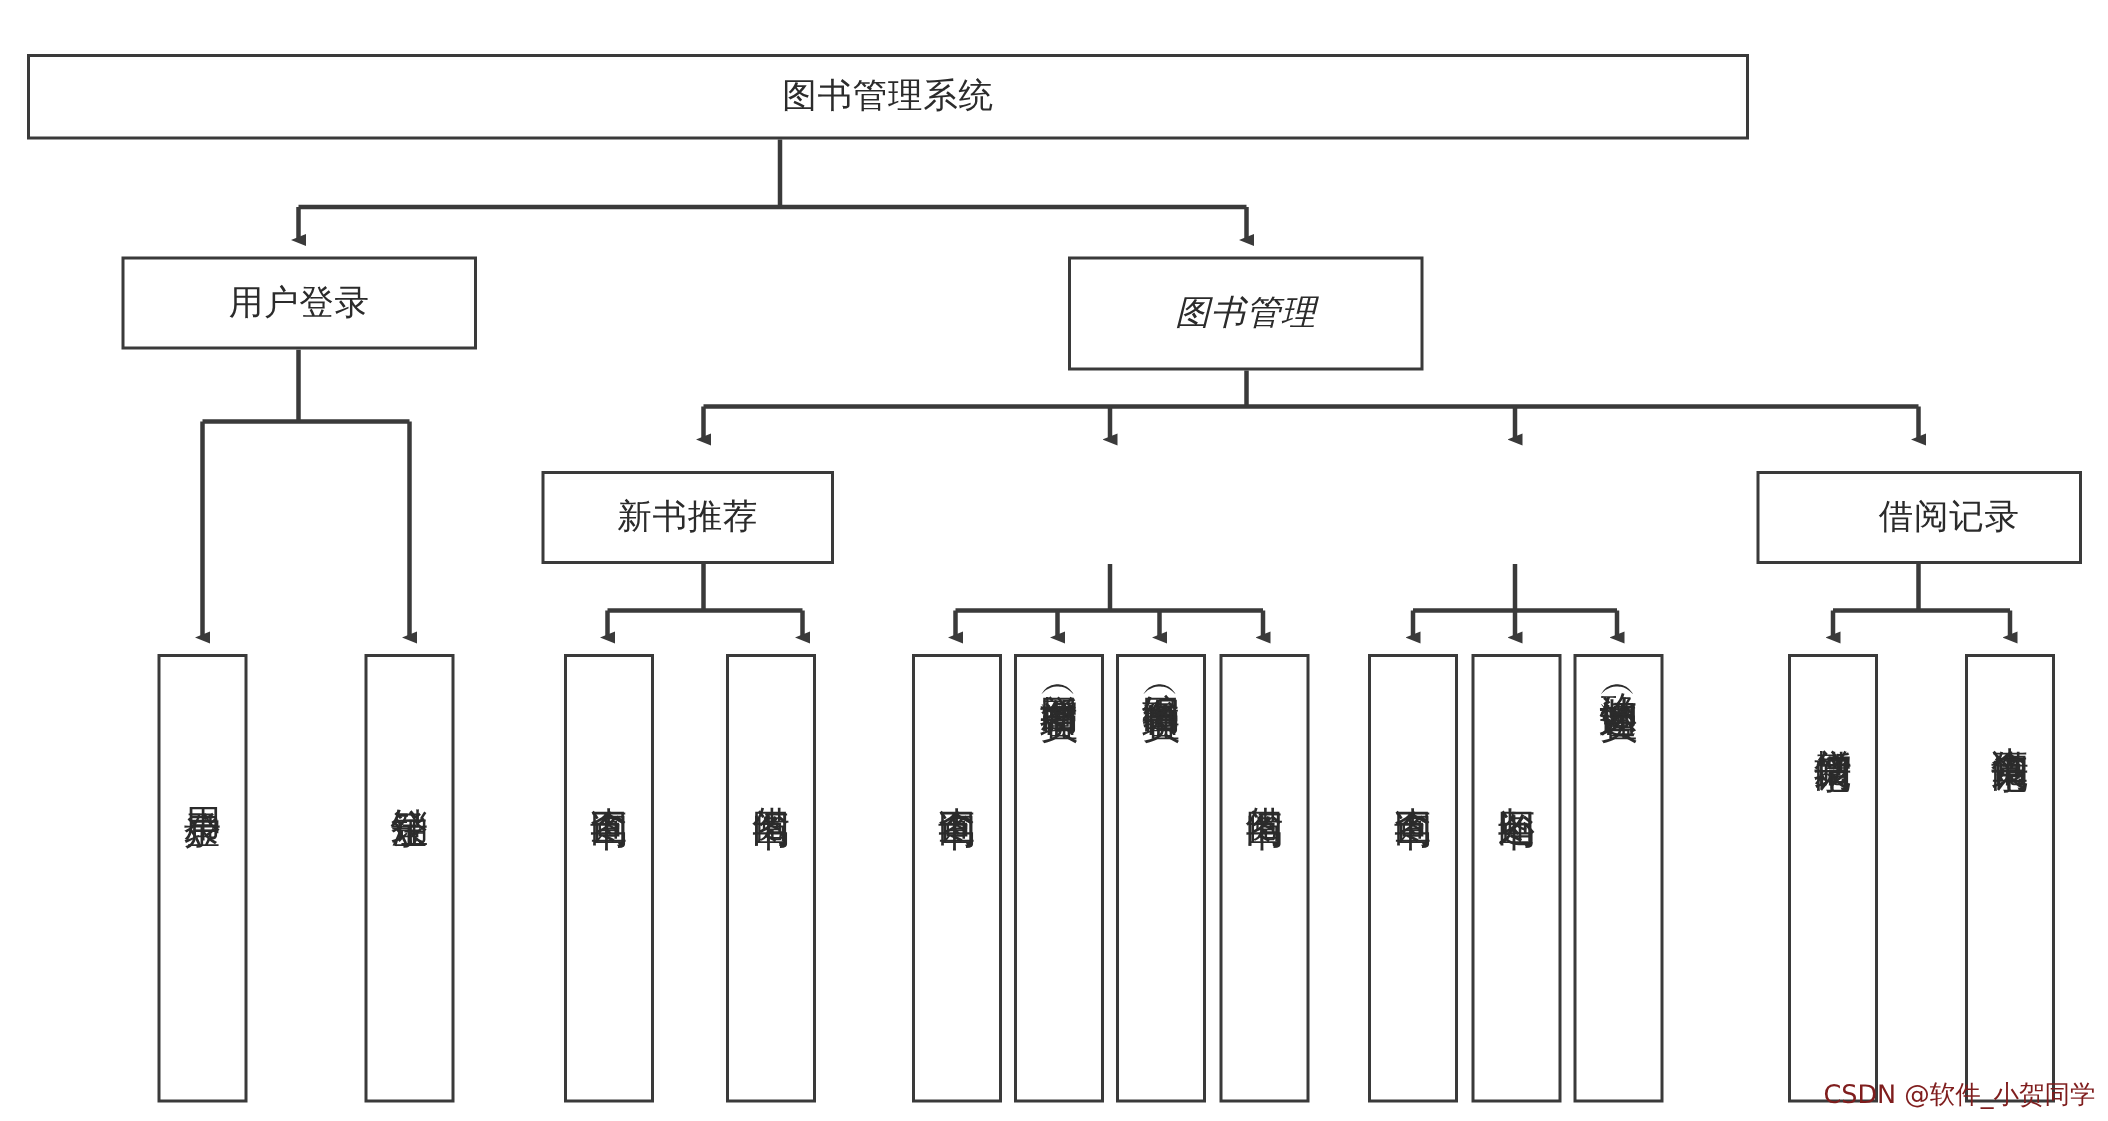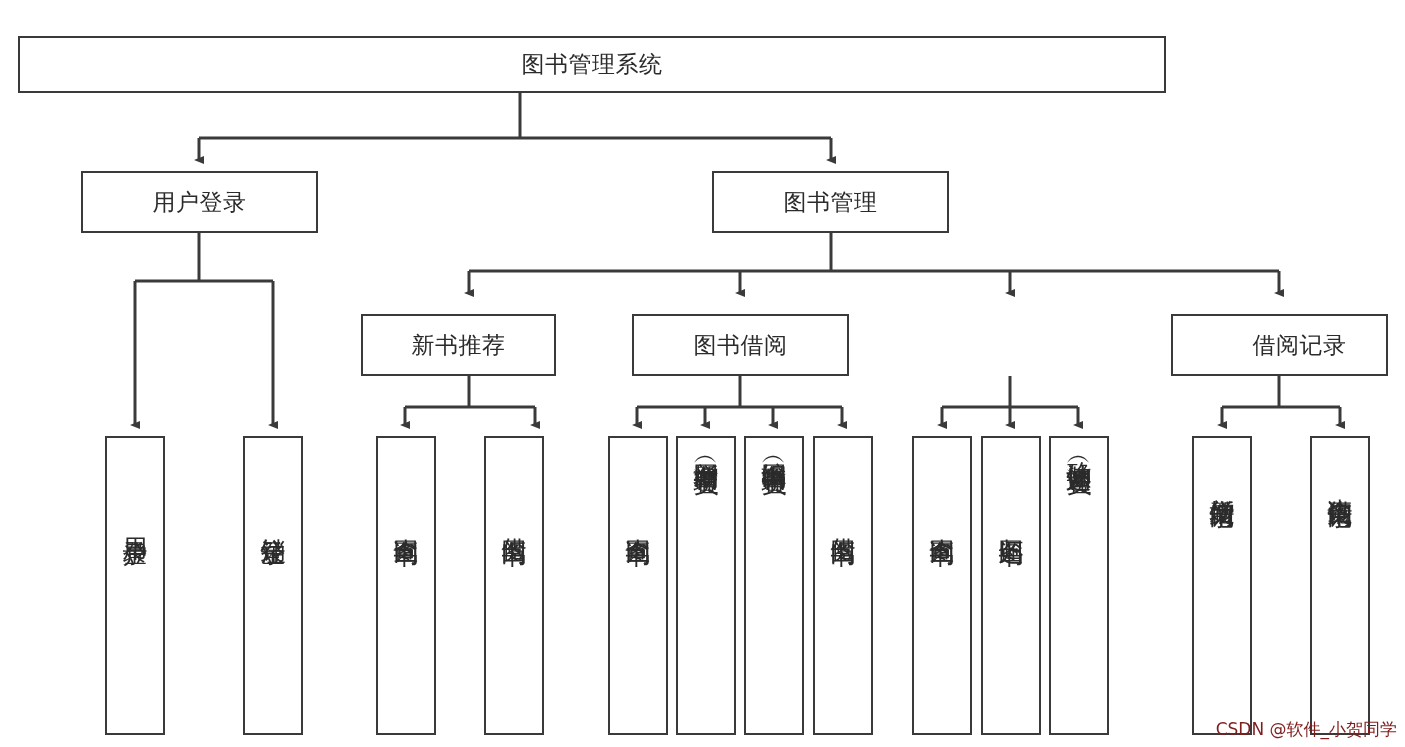--- a/index.html
+++ b/index.html
@@ -129,29 +129,26 @@
     </g>
   </svg>
 
   <div class="node root horizontal" style="left:18px; top:12px; width:1148px; height:57px;margin-top:24px;">
     <span class="node-label">图书管理系统</span>
   </div>
 
   <div class="node horizontal" style="left:81px; top:171px; width:237px; height:62px;">
     <span class="node-label">用户登录</span>
   </div>
-  <div class="node horizontal" style="left:712px; top:171px; width:237px; height:62px;">
+  <div class="node horizontal" style="left:712px; top:171px; width:237px; height:76px;font-style:italic;">
     <span class="node-label">图书管理</span>
   </div>
 
   <div class="node horizontal" style="left:361px; top:314px; width:195px; height:62px;">
     <span class="node-label">新书推荐</span>
-  </div>
-  <div class="node horizontal" style="left:632px; top:314px; width:217px; height:62px;">
-    <span class="node-label">图书借阅</span>
   </div>
   <div class="node horizontal" style="left:1171px; top:314px; width:217px; height:62px;padding-left:40px;">
     <span class="node-label">借阅记录</span>
   </div>
 
   <div class="node vertical" style="left:105px; top:436px; width:60px; height:299px; padding-top:80px;">
     <span class="node-label">用户登录</span>
   </div>
   <div class="node vertical" style="left:243px; top:436px; width:60px; height:299px; padding-top:80px;">
     <span class="node-label">注销登录</span>

